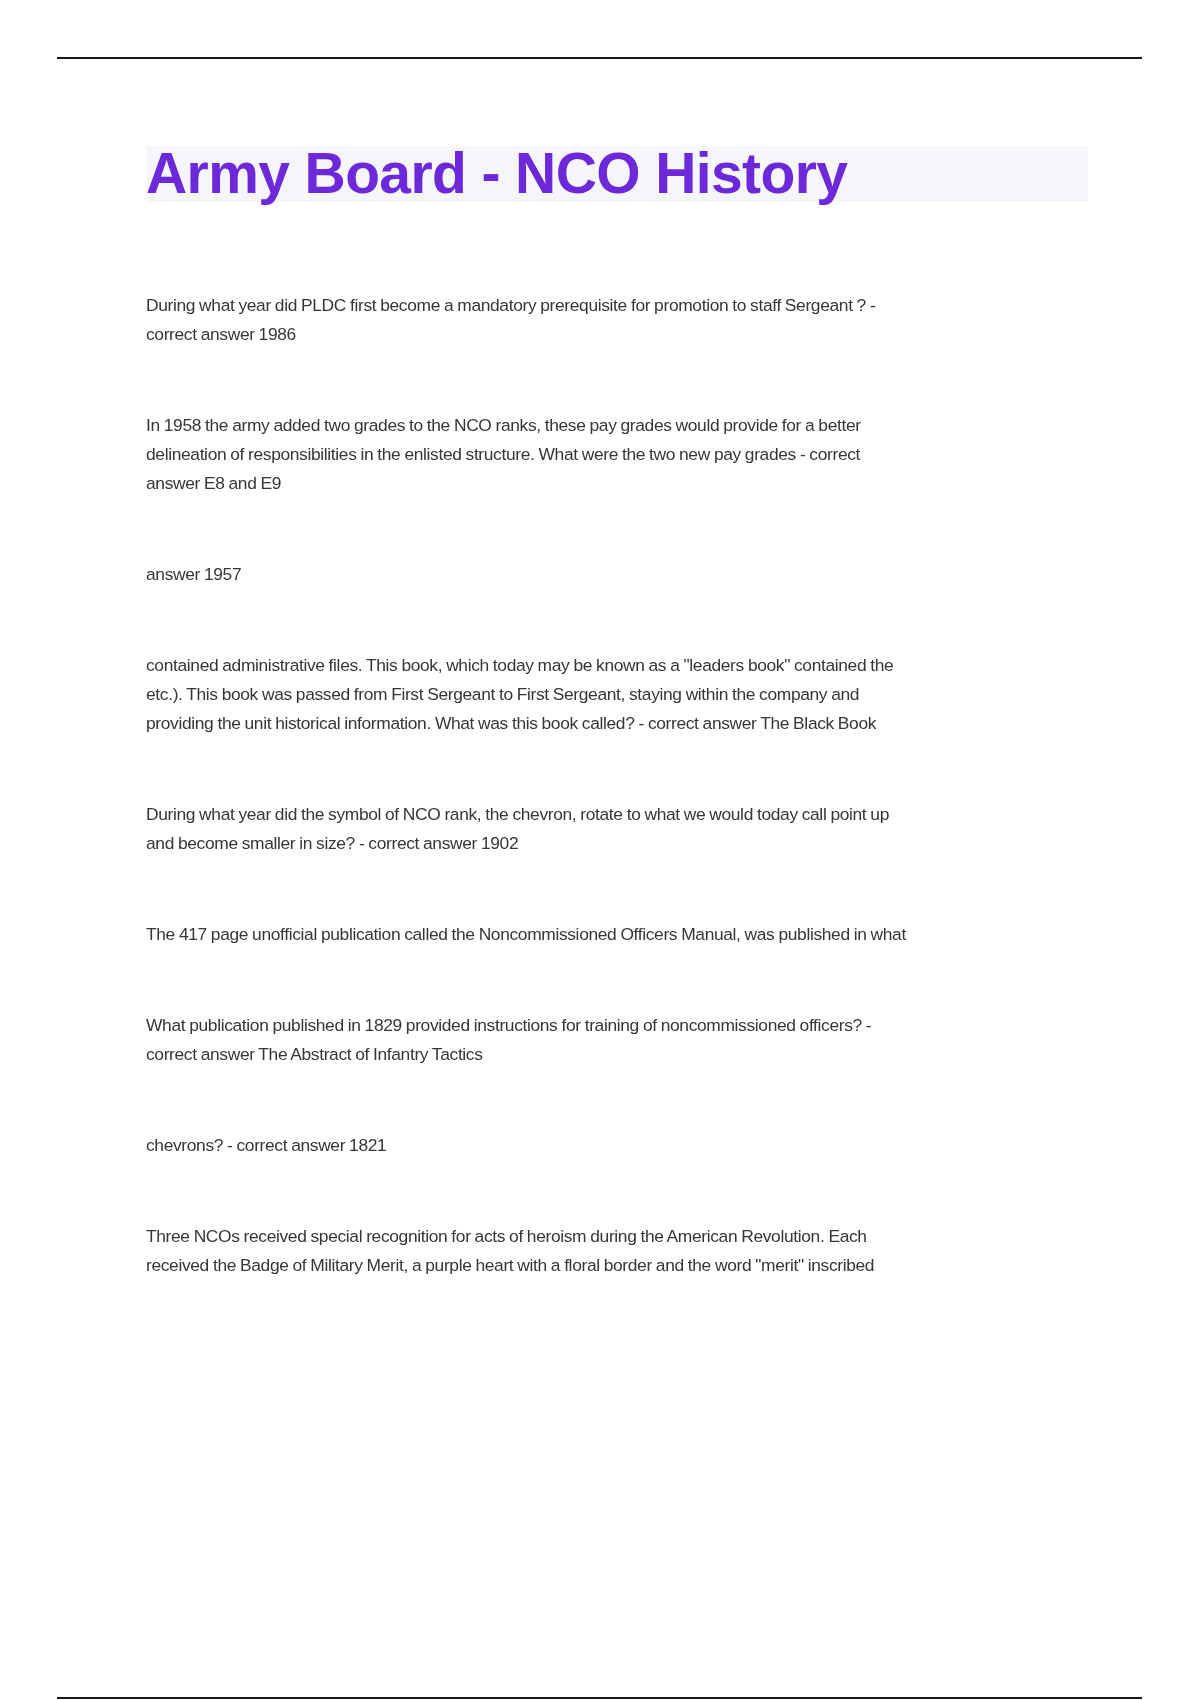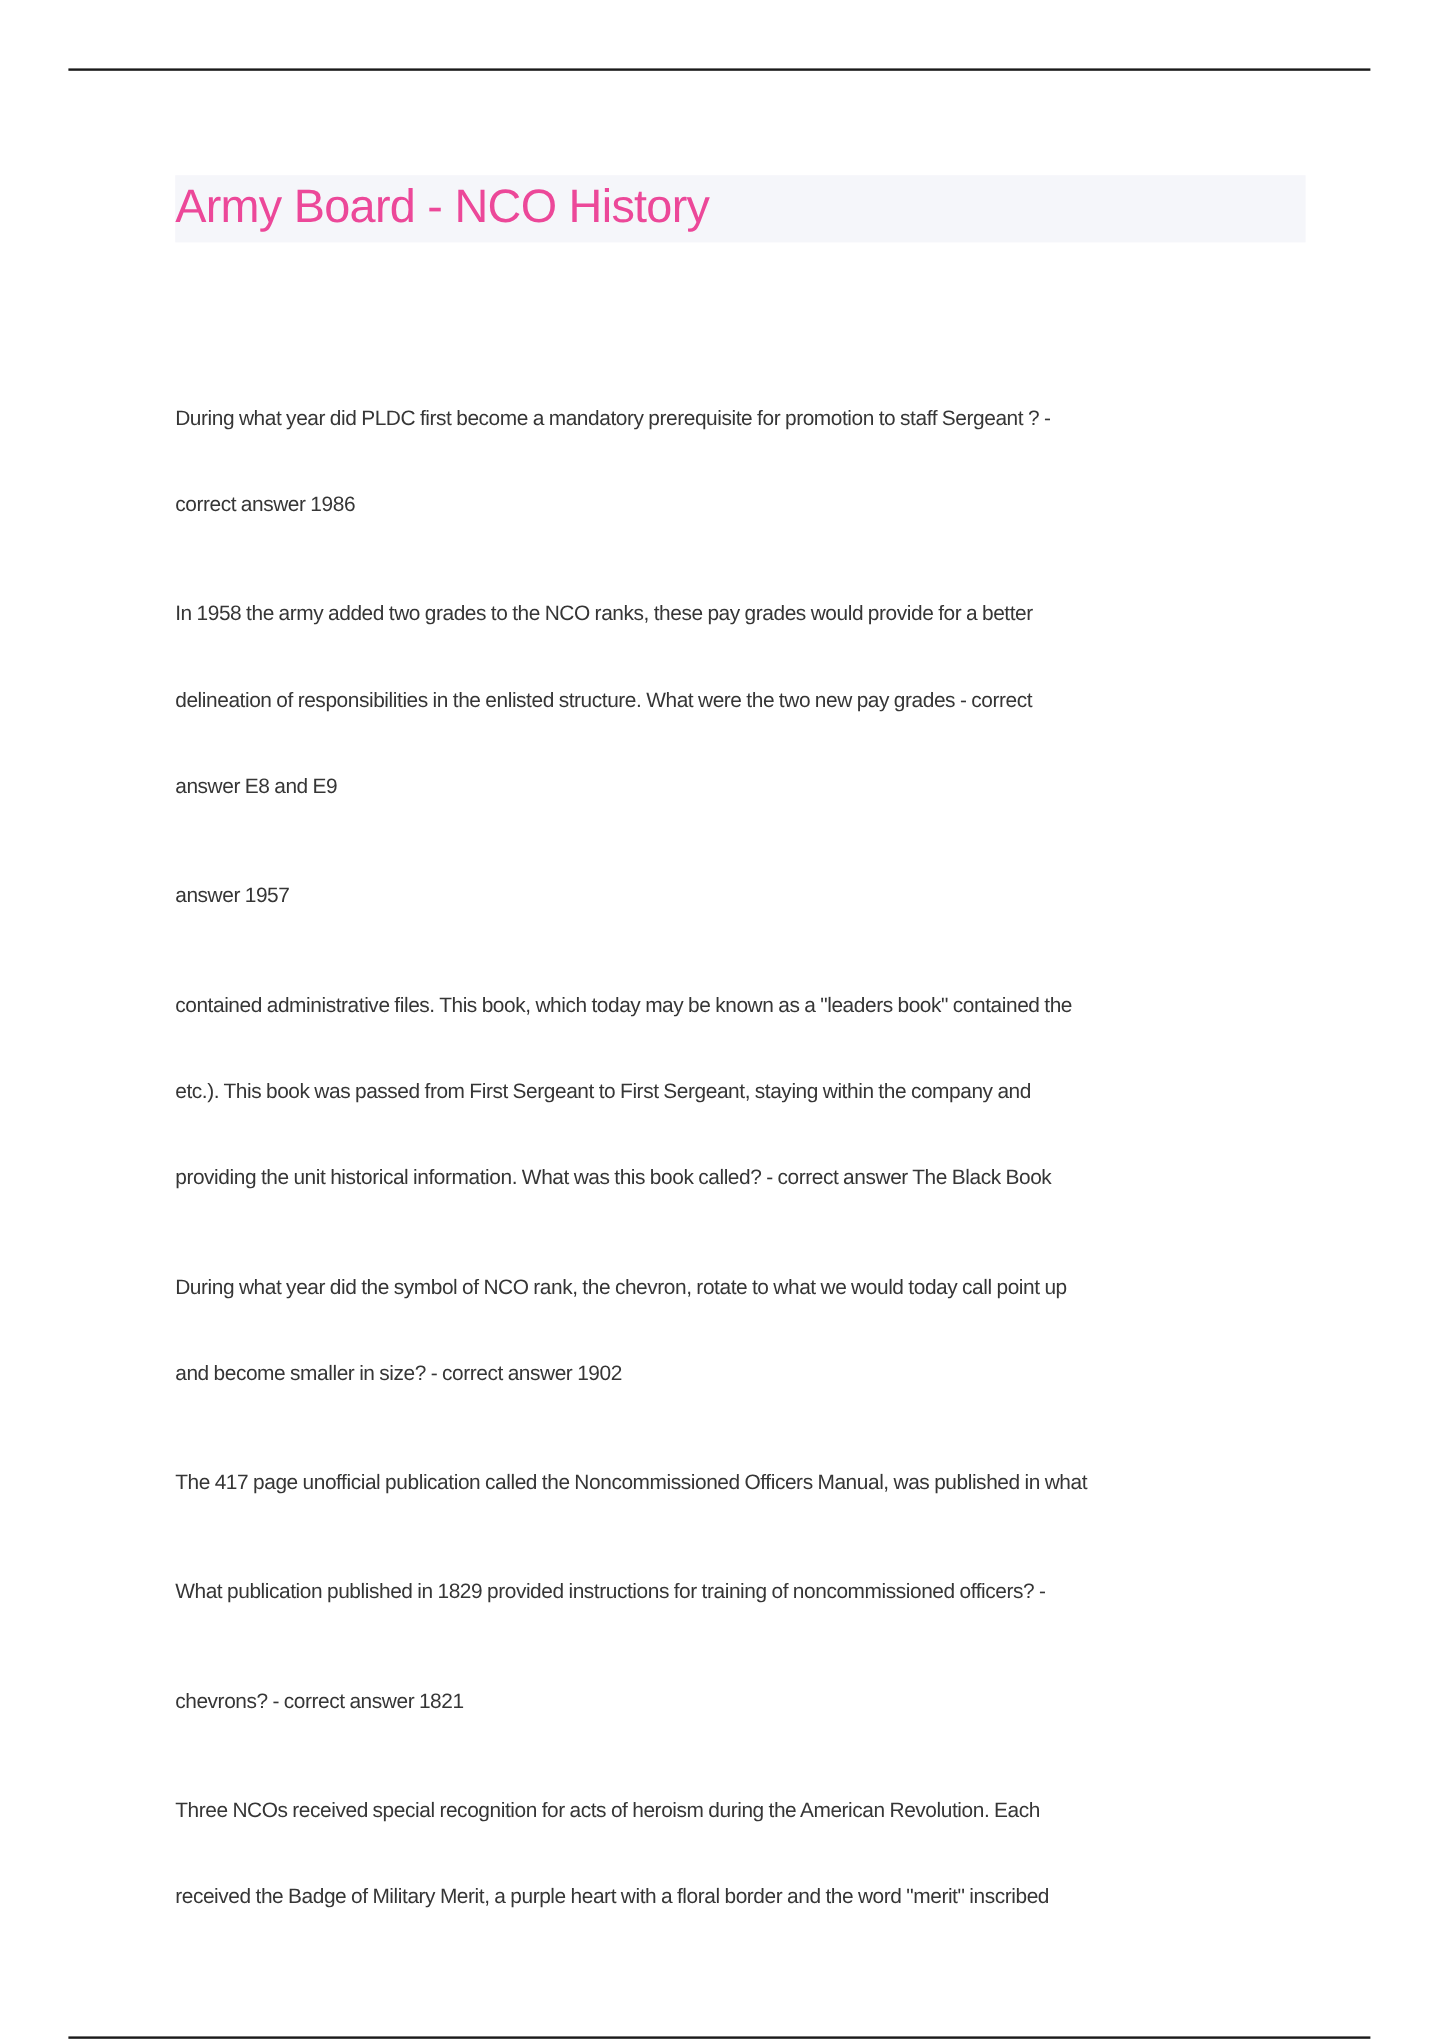--- a/index.html
+++ b/index.html
@@ -31,25 +31,25 @@
       width: 942px;
       height: 56px;
       background: #f5f6fa;
     }
     .title {
       position: absolute;
       left: 146px;
       top: 143px;
       margin: 0;
       font-family: "Liberation Sans", sans-serif;
-      font-weight: normal;
-      font-size: 39px;
+      font-weight: bold;
+      font-size: 57px;
       line-height: 60px;
       letter-spacing: -0.6px;
-      color: #ec4899;
+      color: #6d28d9;
       white-space: nowrap;
     }
 
     .content {
       position: absolute;
       left: 146px;
       top: 291px;
       width: 960px;
     }
     .qa {
@@ -57,21 +57,20 @@
       font-family: "Liberation Sans", sans-serif;
       font-size: 17.4px;
       line-height: 29px;
       color: #363636;
       letter-spacing: -0.35px;
       word-spacing: -0.5px;
     }
     .qa .line {
       display: block;
       white-space: nowrap;
-      margin-top: 43px;
     }
   </style>
 </head>
 <body>
 
 <div class="rule top"></div>
 
 <div class="title-box"></div>
 <h1 class="title">Army Board - NCO History</h1>
 
@@ -95,20 +94,21 @@
   </p>
   <p class="qa">
     <span class="line">During what year did the symbol of NCO rank, the chevron, rotate to what we would today call point up</span>
     <span class="line">and become smaller in size? - correct answer 1902</span>
   </p>
   <p class="qa">
     <span class="line">The 417 page unofficial publication called the Noncommissioned Officers Manual, was published in what</span>
   </p>
   <p class="qa">
     <span class="line">What publication published in 1829 provided instructions for training of noncommissioned officers? -</span>
+    <span class="line">correct answer The Abstract of Infantry Tactics</span>
   </p>
   <p class="qa">
     <span class="line">chevrons? - correct answer 1821</span>
   </p>
   <p class="qa">
     <span class="line">Three NCOs received special recognition for acts of heroism during the American Revolution. Each</span>
     <span class="line">received the Badge of Military Merit, a purple heart with a floral border and the word "merit" inscribed</span>
   </p>
 </div>
 

